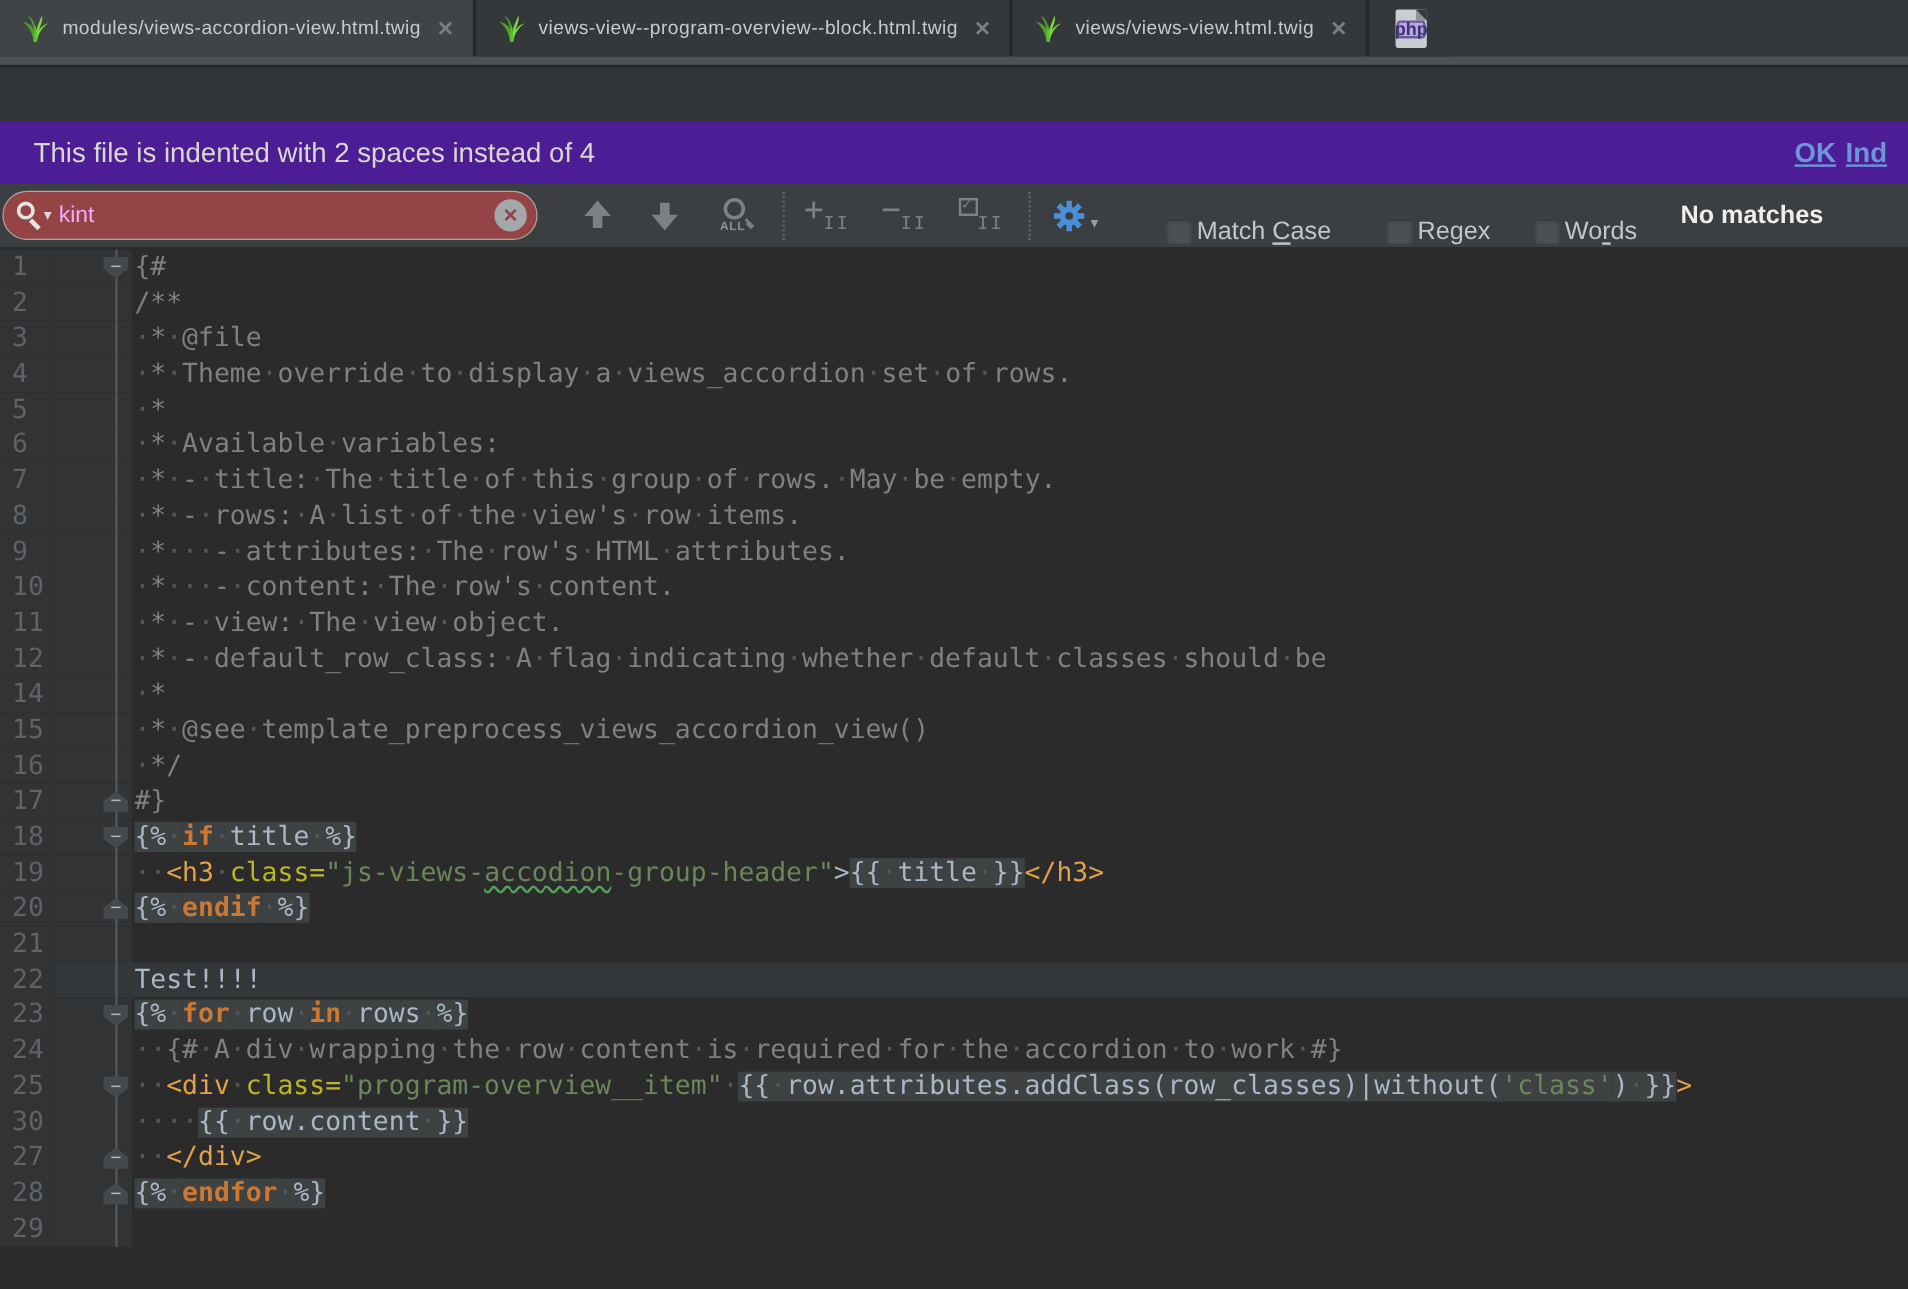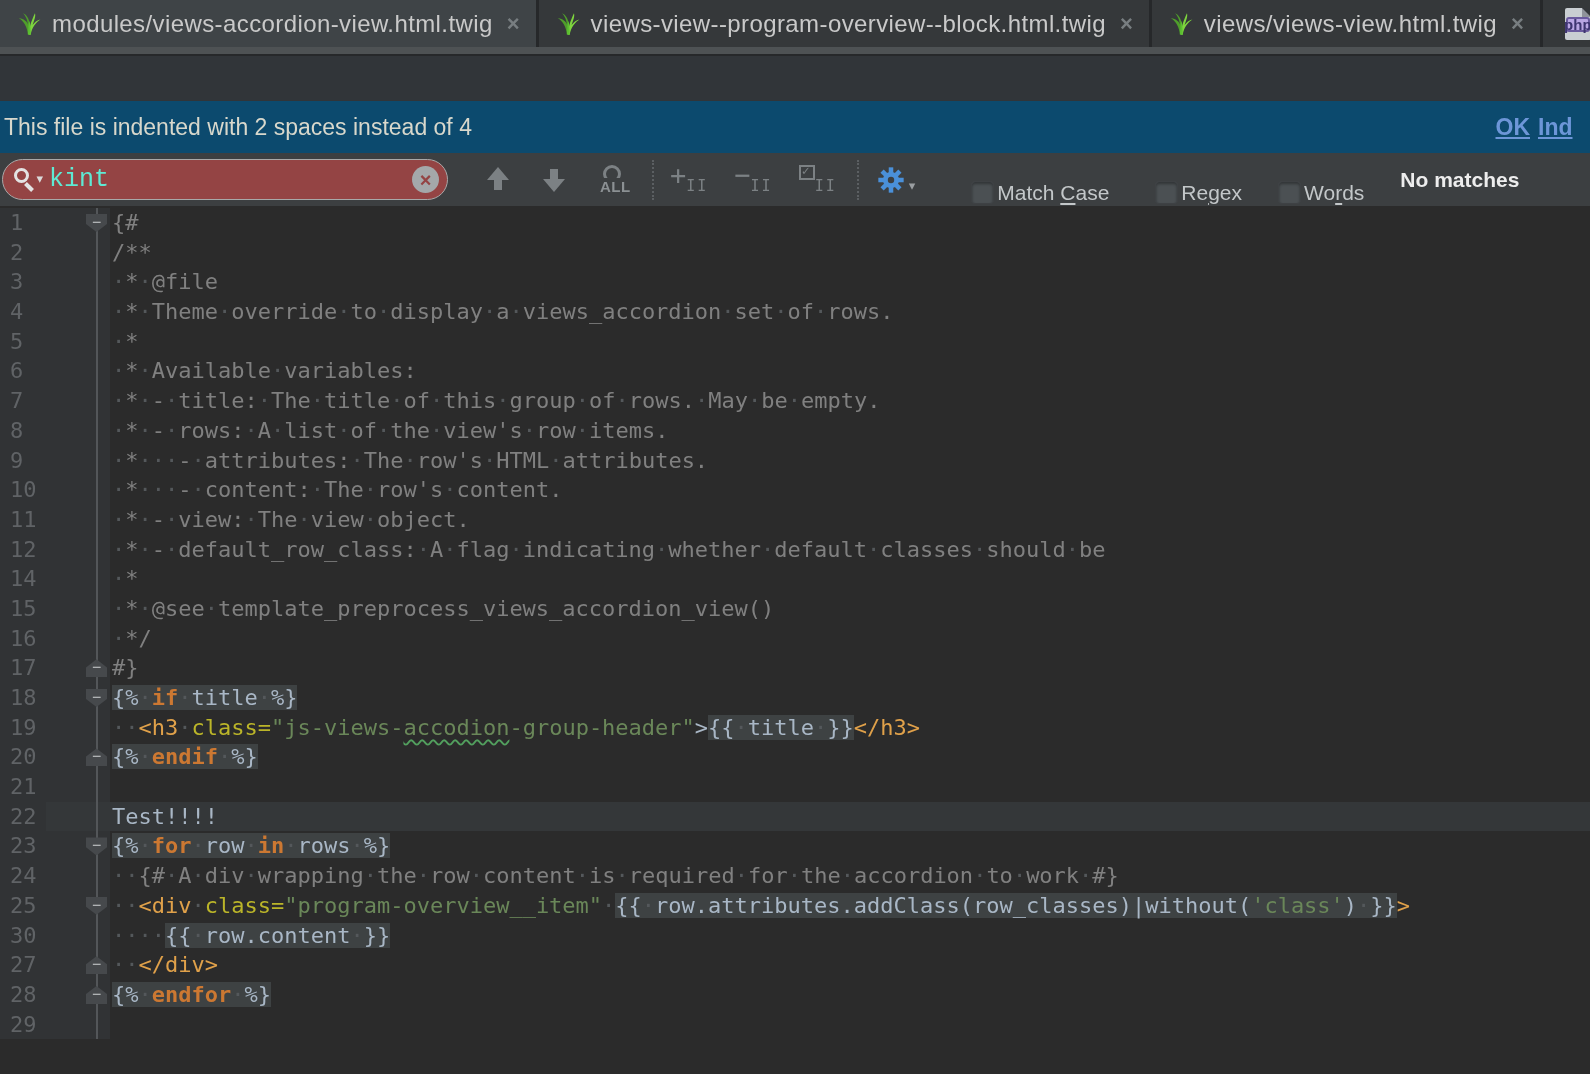--- a/index.html
+++ b/index.html
@@ -8,65 +8,65 @@
     width:1590px; height:1074px; overflow:hidden;
     background:#2b2b2b;
     font-family:"Liberation Sans", sans-serif;
   }
 
   
   .tabbar { height:47px; background:#34373a; display:flex; align-items:stretch; overflow:hidden; }
   .tab { display:flex; align-items:center; gap:10px; padding:0 16px;
          background:#35383a; border-right:3px solid #26282a; cursor:default; flex:0 0 auto; }
   .tab.active { background:#3f4447; }
-  .tab-label { color:#c9c9c9; font-size:24px; letter-spacing:.4px; white-space:nowrap; }
+  .tab-label { color:#c9c9c9; font-size:16px; letter-spacing:.4px; white-space:nowrap; }
   .tab-close { color:#787e81; font-size:22px; font-weight:bold; margin-left:4px; line-height:1; }
   .tab.sliver { width:70px; flex:0 0 70px; justify-content:center; border-right:none; }
   .twig-icon { width:26px; height:26px; flex:0 0 26px; }
   
   .php-icon { width:26px; height:32px; background:#c9ced2; position:relative; border-radius:2px; }
   .php-icon::before { content:""; position:absolute; right:0; top:0;
     border-style:solid; border-width:0 9px 9px 0; border-color:#34373a #34373a #8f939a #8f939a; }
   .php-badge { position:absolute; left:1px; top:9px; width:24px; height:15px; background:#b9a6e3;
     border:2px solid #6a5a9e; border-radius:3px; color:#3e3570; font-size:15px; font-weight:bold;
     display:flex; align-items:center; justify-content:center; font-family:"Liberation Sans",sans-serif; }
 
   .tab-strip { height:9px; background:#4e5254; border-bottom:2px solid #26282a; }
   .gap-band { height:45px; background:#313539; }
 
   
-  .notif { height:52px; background:#0c4a6e; display:flex; align-items:center; padding:0 0 0 4px; }
+  .notif { height:52px; background:#4c1d95; display:flex; align-items:center; padding:0 0 0 28px; }
   .notif-text { color:#d8d8cc; font-size:23px; }
   .notif-links { margin-left:auto; display:flex; gap:8px; align-items:center; }
   .notif-link { color:#6d96d8; font-size:23px; font-weight:bold; text-decoration:underline; white-space:nowrap; }
   .notif-clip { width:52px; overflow:hidden; flex:0 0 52px; }
 
   
   .searchbar { height:53px; background:#3c3f41; display:flex; align-items:center; }
   .search-pill { width:446px; height:41px; margin-left:2px; background:#944444;
     border:1px solid #a8a8a8; border-radius:21px; display:flex; align-items:center; padding:0 8px 0 10px; flex:0 0 446px; }
   .mag { position:relative; width:30px; height:28px; flex:0 0 30px; }
   .mag .lens { position:absolute; left:1px; top:2px; width:15px; height:15px; border:3.5px solid #e3e3e3; border-radius:50%; }
   .mag .handle { position:absolute; left:14px; top:16px; width:4px; height:10px; background:#e3e3e3; transform:rotate(-45deg); }
   .mag .dd { position:absolute; right:0; top:5px; color:#dadada; font-size:13px; }
-  .search-text { color:#5eead4; font-size:25px; margin-left:6px; flex:1; font-family:Liberation Mono, monospace; }
+  .search-text { color:#f0abfc; font-size:19px; margin-left:6px; flex:1; font-family:Liberation Sans, sans-serif; }
   .clear-btn { width:27px; height:27px; border-radius:50%; background:#a4a8aa; color:#944444;
     font-size:20px; font-weight:bold; display:flex; align-items:center; justify-content:center; line-height:1; }
 
   .navarr { position:relative; width:30px; height:28px; }
   .navarr .tri { position:absolute; width:0; height:0; border-left:11px solid transparent; border-right:11px solid transparent; left:3px; }
   .navarr.up .tri { border-bottom:13px solid #7c8184; top:1px; }
   .navarr.up .stem { position:absolute; left:10px; top:13px; width:8px; height:11px; background:#7c8184; }
   .navarr.down .tri { border-top:13px solid #7c8184; top:13px; }
   .navarr.down .stem { position:absolute; left:10px; top:3px; width:8px; height:11px; background:#7c8184; }
 
   .allicon { position:relative; width:36px; height:30px; }
   .allicon .lens { position:absolute; left:7px; top:0; width:18px; height:18px; border:3px solid #7c8184; border-radius:50%; }
   .allicon .handle { position:absolute; left:26px; top:17px; width:4px; height:9px; background:#7c8184; transform:rotate(-45deg); }
-  .allicon .lbl { position:absolute; left:3px; bottom:0; font-size:15px; font-weight:bold; color:#8b9093;
+  .allicon .lbl { position:absolute; left:3px; bottom:0; font-size:10px; font-weight:bold; color:#8b9093;
     background:#3c3f41; letter-spacing:.5px; padding:0 1px; }
 
   .vsep { width:0; height:40px; border-left:2px dotted #5b5f62; }
 
   .selicon { display:flex; align-items:flex-start; color:#7c8184; font-family:"DejaVu Sans Mono",monospace; }
   .selicon .big { font-size:27px; line-height:20px; }
   .selicon .ii { font-size:15px; margin-top:12px; letter-spacing:2px; }
   .cbox-mini { width:16px; height:15px; border:2px solid #7c8184; position:relative; }
   .cbox-mini::after { content:"✓"; position:absolute; left:1px; top:-4px; color:#7c8184; font-size:13px; }
 

